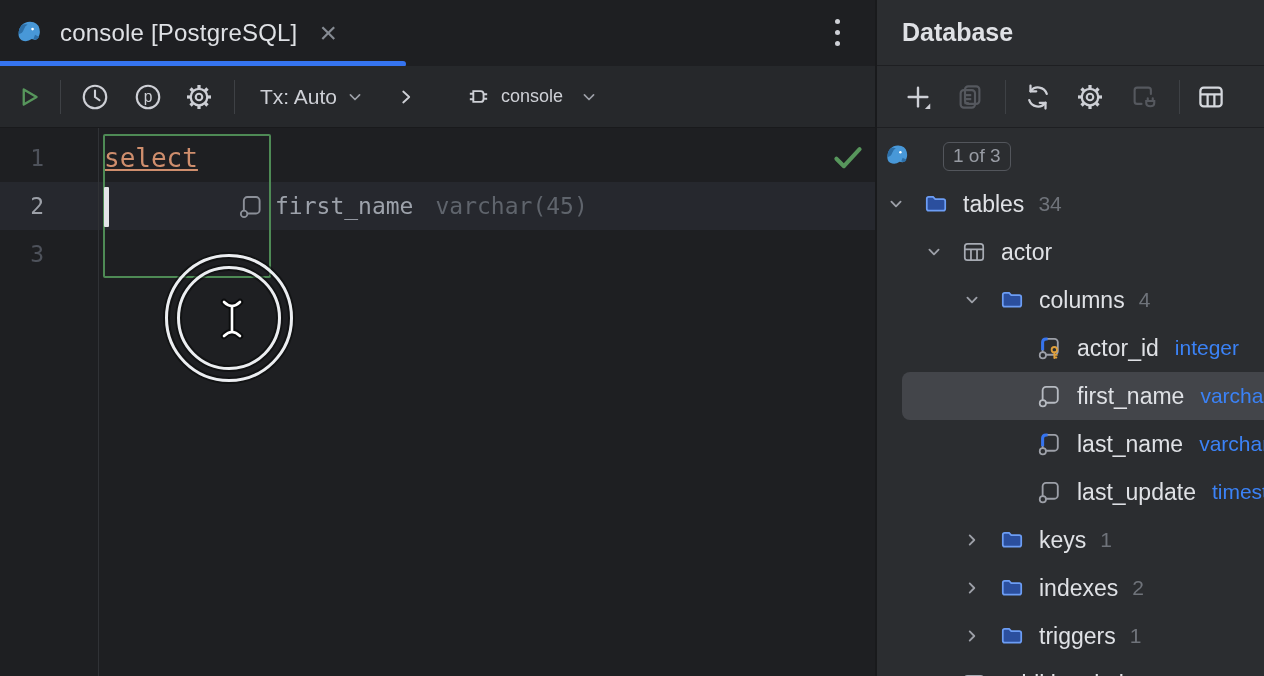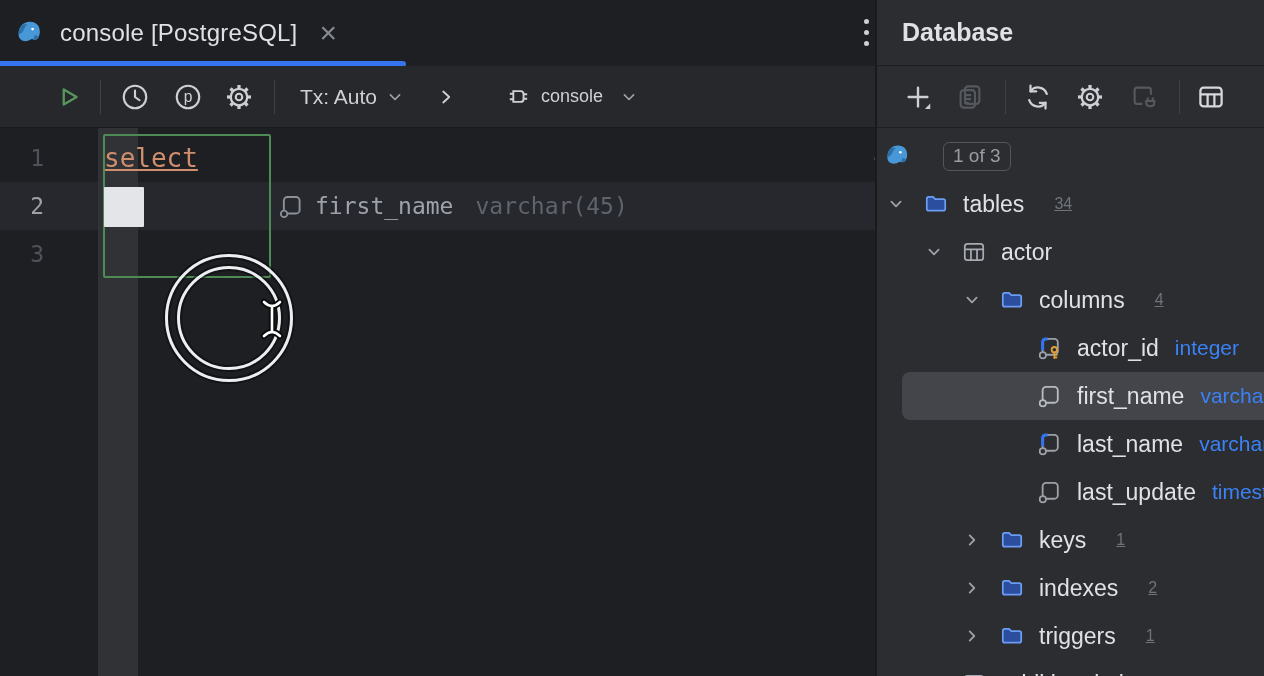--- a/index.html
+++ b/index.html
@@ -1,18 +1,18 @@
 <!DOCTYPE html>
 <html><head>
 <meta charset="utf-8">
 <style>
   * { margin:0; padding:0; box-sizing:border-box; }
   html,body { width:1264px; height:676px; overflow:hidden; background:#1E1F22;
     font-family:"Liberation Sans", sans-serif; }
-  .abs { position:absolute;padding-left:40px; }
+  .abs { position:absolute; }
   #stage { position:relative; width:1264px; height:676px; background:#1E1F22; overflow:hidden; }
 
   
   #tabbar { left:0; top:0; width:875px; height:66px; background:#1E1F22; }
   .tab { position:absolute; left:0; top:0; height:66px; display:flex; align-items:center; padding-left:16px; }
   .tab-title { color:#DFE1E5; font-size:24px; margin-left:16px; letter-spacing:.2px; }
   .tab-close { margin-left:22px; color:#868B93; font-size:30px; line-height:30px; cursor:default; }
   #tab-underline { left:0; top:61px; width:406px; height:6px; background:#3574F0; border-radius:0 3px 3px 0; }
   #kebab { left:826px; top:10px; width:22px; height:44px; display:flex; flex-direction:column;
            align-items:center; justify-content:center; gap:6px; }
@@ -61,21 +61,21 @@
                border-bottom:1px solid #1E1F22; }
   #tree { position:absolute; left:0; top:132px; width:389px; }
   .trow { position:relative; height:48px; display:flex; align-items:center; white-space:nowrap; }
   .trow.selected::before { content:""; position:absolute; left:25px; right:-2px; top:0; bottom:0;
        background:#43454A; border-radius:8px 0 0 8px; }
   .trow > * { position:relative; }
   .chev { width:38px; height:48px; display:flex; align-items:center; flex:0 0 38px; }
   .ticon { width:26px; height:26px; margin-right:14px; flex:0 0 26px; }
   .tlabel2 { color:#DFE1E5; font-size:23px; }
   .tlabel2.bold { font-size:24px; font-weight:700; }
-  .tcount { color:#6F737A; font-size:16px; margin-left:30px;text-decoration:underline; }
+  .tcount { color:#6F737A; font-size:21px; margin-left:14px; }
   .ttype { color:#3b82f6; font-size:21px; margin-left:16px; }
   .badge { margin-left:18px; border:1px solid #53565C; border-radius:6px; padding:2px 9px 3px;
            color:#989CA4; font-size:19px; }
   .lvl0 { padding-left:8px; } .lvl1 { padding-left:8px; } .lvl2 { padding-left:46px; }
   .lvl3 { padding-left:84px; } .lvl4 { padding-left:160px; }
   svg { display:block; overflow:visible; }
 </style>
 </head>
 <body>
 

